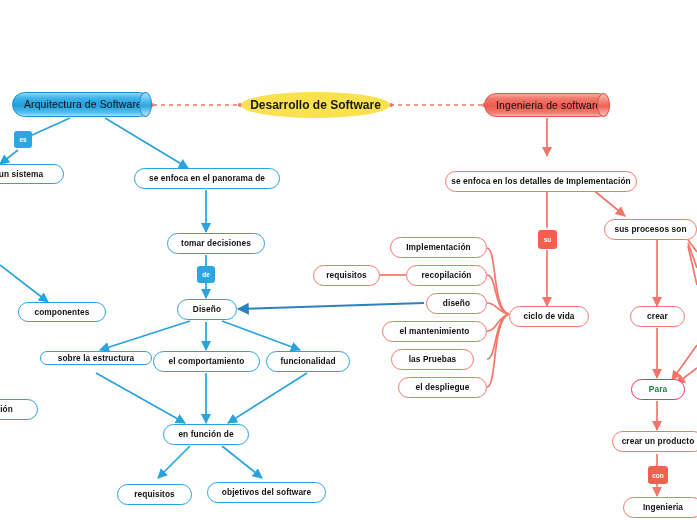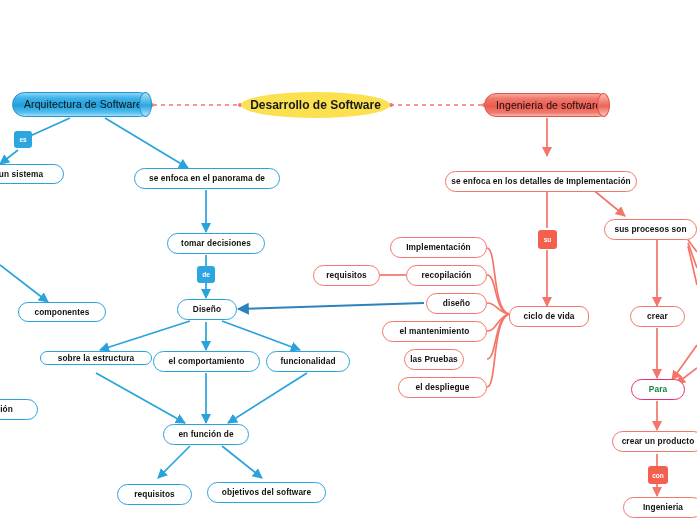--- a/index.html
+++ b/index.html
@@ -225,29 +225,29 @@
   </div>
 
   <div class="node red" style="left:426px;top:293px;width:61px;height:21px;">
     <span class="lbl">diseño</span>
   </div>
 
   <div class="node red" style="left:382px;top:321px;width:105px;height:21px;">
     <span class="lbl">el mantenimiento</span>
   </div>
 
-  <div class="node red" style="left:404px;top:349px;width:60px;height:21px;">
+  <div class="node red" style="left:391px;top:349px;width:83px;height:21px;">
     <span class="lbl">las Pruebas</span>
   </div>
 
   <div class="node red" style="left:398px;top:377px;width:89px;height:21px;">
     <span class="lbl">el despliegue</span>
   </div>
 
-  <div class="node red" style="left:509px;top:306px;width:80px;height:21px;border-radius:9px;">
+  <div class="node red" style="left:509px;top:306px;width:80px;height:21px;">
     <span class="lbl">ciclo de vida</span>
   </div>
 
   <div class="node red" style="left:604px;top:219px;width:93px;height:21px;">
     <span class="lbl">sus procesos son</span>
   </div>
 
   <div class="node red" style="left:630px;top:306px;width:55px;height:21px;">
     <span class="lbl">crear</span>
   </div>

